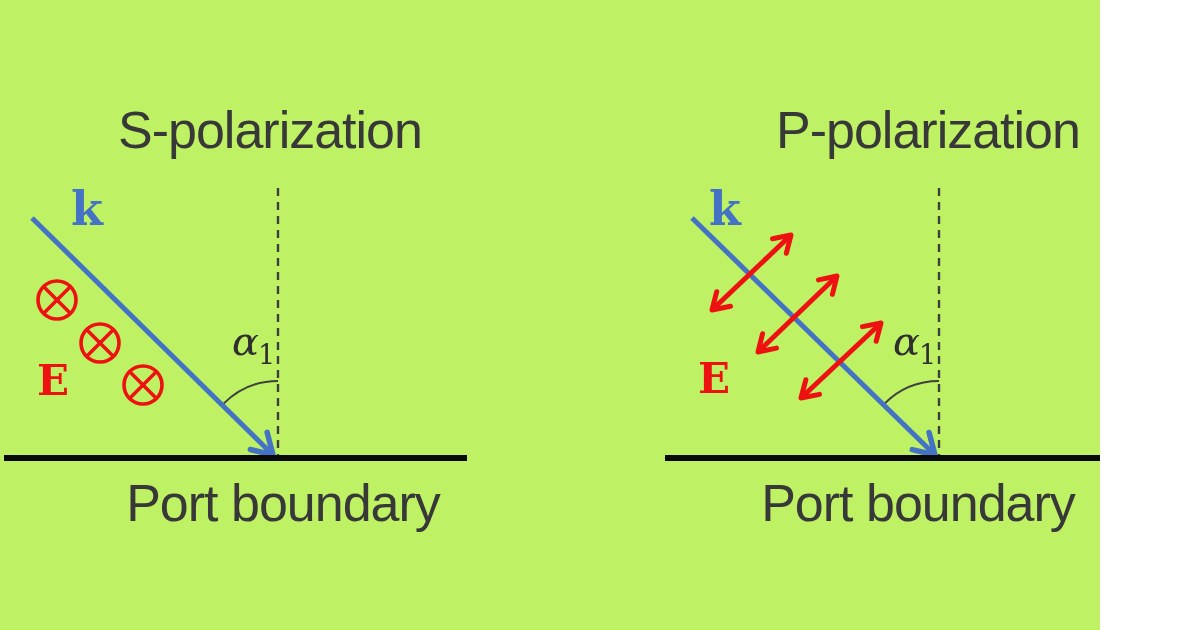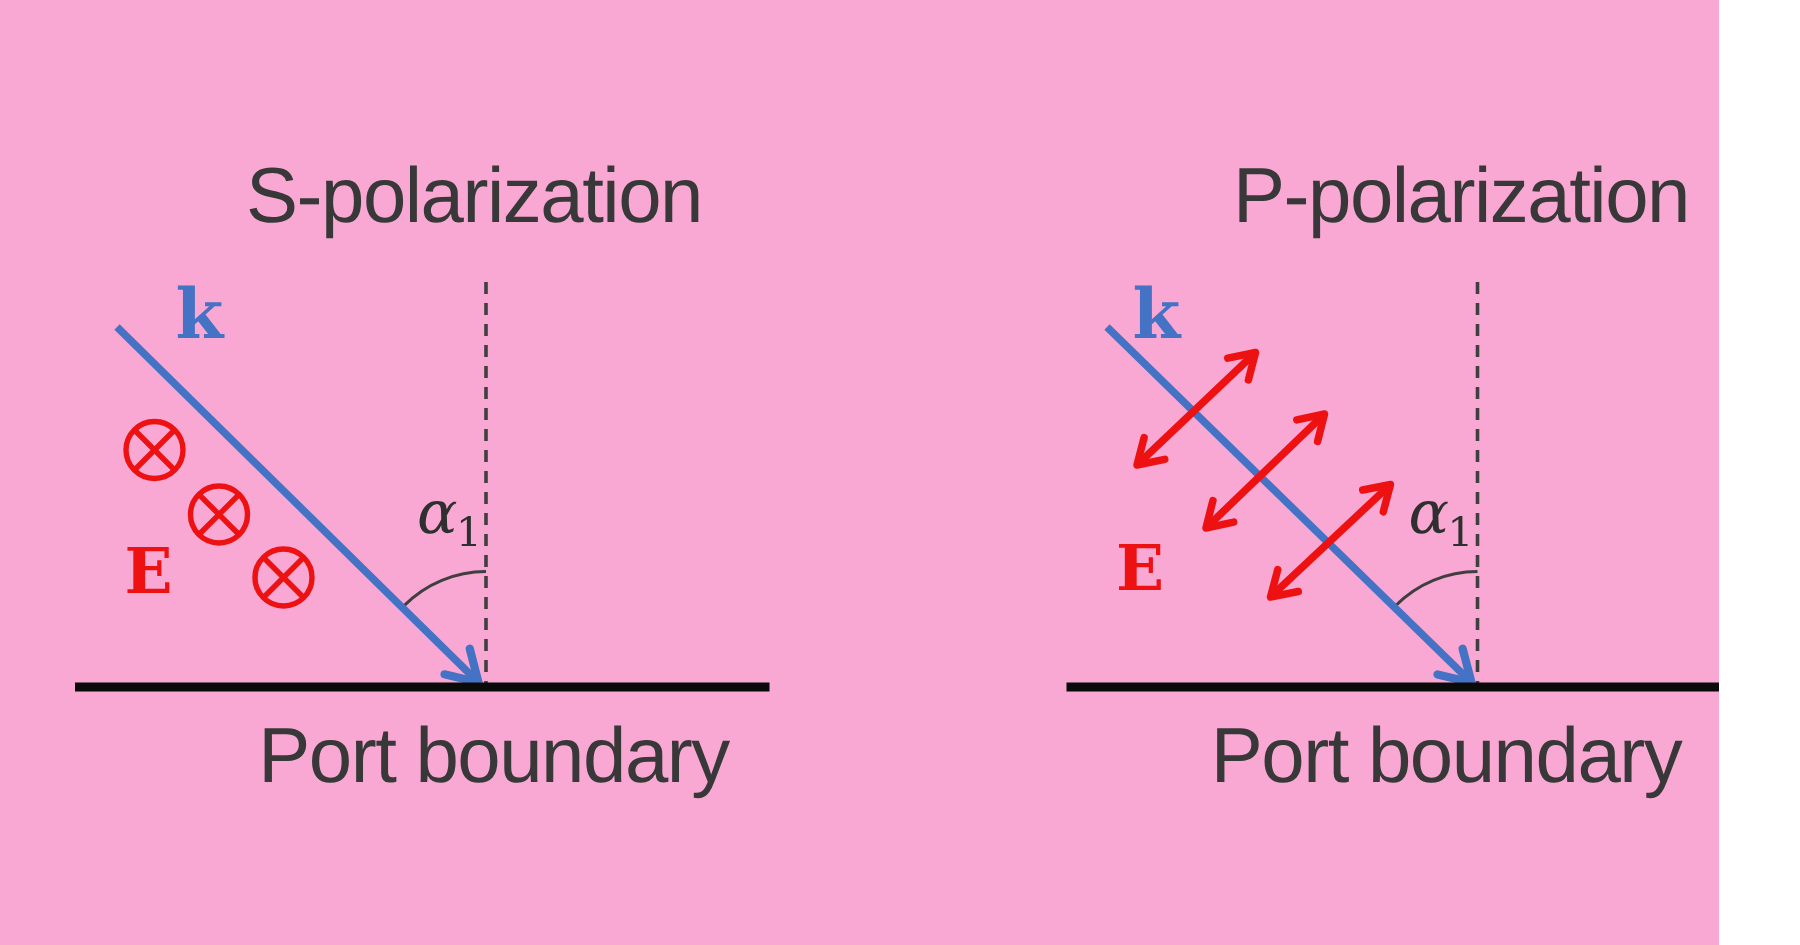--- a/index.html
+++ b/index.html
@@ -1,22 +1,21 @@
 <!DOCTYPE html>
 <html><head>
 <meta charset="utf-8">
 <style>
   html,body{margin:0;padding:0;background:#ffffff;}
   .stage{
     position:relative;
     width:1100px;height:630px;
-    background:#f9a8d4;
+    background:#bef264;
     overflow:hidden;
     font-family:"Liberation Sans", sans-serif;
-    padding-left:46px;
   }
   svg{display:block;}
   text{user-select:none;}
   .panel-title{
     font-family:"Liberation Sans", sans-serif;
     font-size:52px;
     letter-spacing:-1px;
     fill:#383838;
   }
   .boundary-label{

